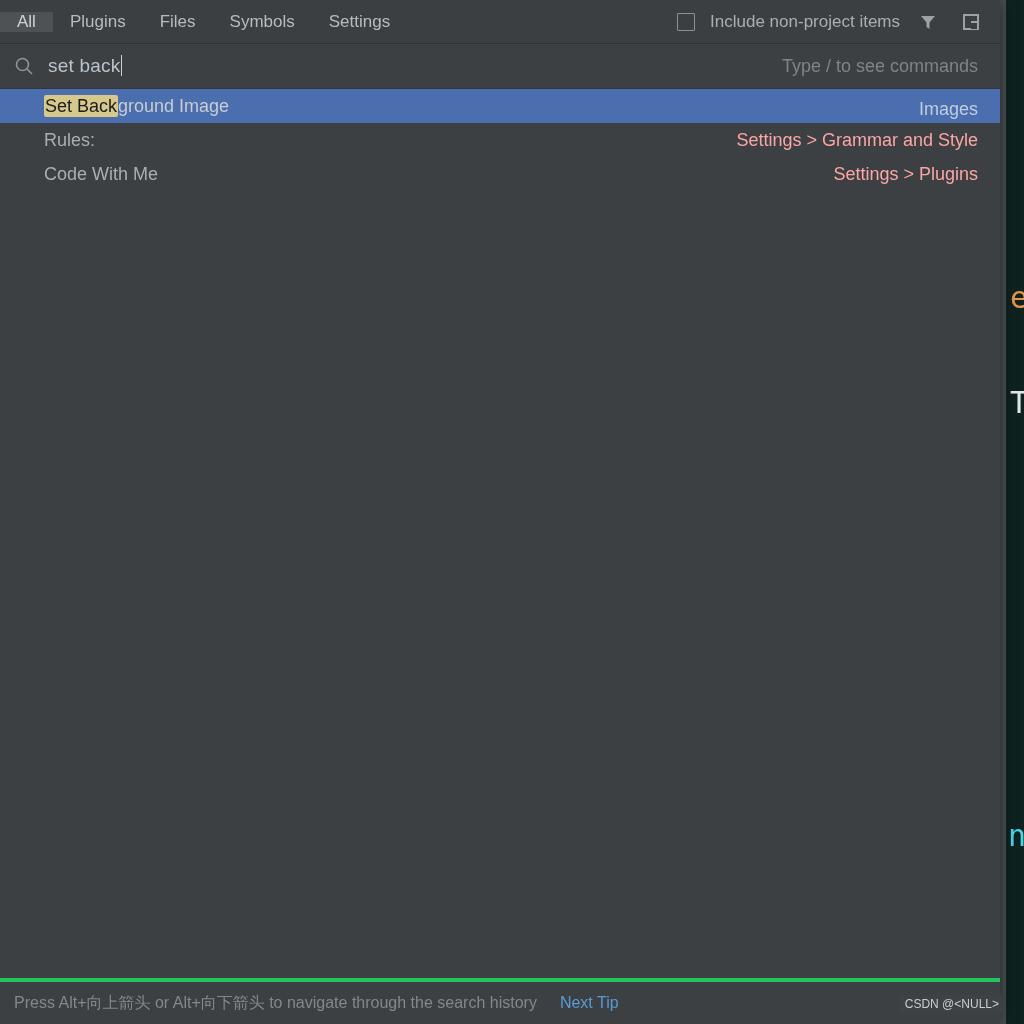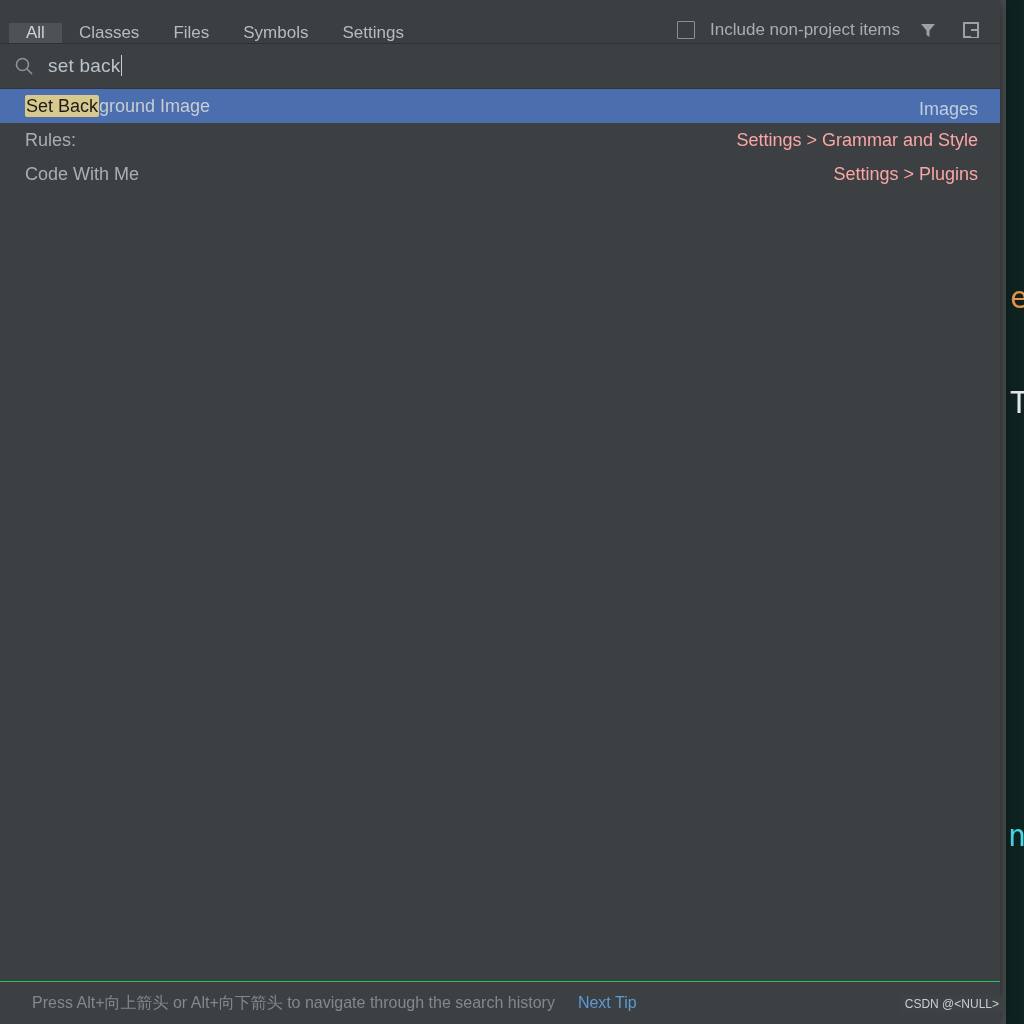--- a/index.html
+++ b/index.html
@@ -69,24 +69,23 @@
     display: flex;
     flex-direction: column;
     box-shadow: 0 0 14px rgba(0,0,0,0.55);
   }
 
   
   #tab-bar {
     height: 43px;
     background: #3c3f41;
     display: flex;
-    align-items: flex-end;
+    align-items: center;
     border-bottom: 1px solid #2f3234;
     flex: 0 0 auto;
-    padding-left: 9px;
   }
   .tab {
     display: flex;
     align-items: center;
     padding: 0 17px;
     font-size: 17px;
     color: #b6bbbe;
     cursor: default;
     user-select: none;
   }
@@ -160,21 +159,21 @@
   }
 
   
   #results-list {
     flex: 0 0 auto;
   }
   .result-row {
     height: 34px;
     display: flex;
     align-items: center;
-    padding: 0 0 0 25px;
+    padding: 0 0 0 44px;
     font-size: 18px;
     color: #a9aeb1;
     cursor: default;
     user-select: none;
   }
   .result-row.selected {
     background: #4b6eaf;
   }
   .result-title { white-space: pre; }
   .result-row.selected .result-title { color: #c8cdd1; }
@@ -192,24 +191,24 @@
     white-space: nowrap;
   }
   .result-row.selected .result-location { color: #c2ccdd; margin-top: 6px; }
 
   #list-filler { flex: 1 1 auto; background: #3c4043; }
 
   
   #tip-bar {
     height: 42px;
     background: #3c4043;
-    border-top: 1px solid #22c55e;
-    display: flex;
-    align-items: center;
-    padding-left: 32px;
+    border-top: 4px solid #22c55e;
+    display: flex;
+    align-items: center;
+    padding-left: 14px;
     flex: 0 0 auto;
   }
   #tip-text {
     font-size: 16px;
     color: #82888b;
     white-space: pre;
   }
   #next-tip {
     font-size: 16px;
     color: #5b9bd5;
@@ -254,21 +253,21 @@
   <div class="glyph" id="glyph-e">e</div>
   <div class="glyph" id="glyph-T">T</div>
   <div class="glyph" id="glyph-n">n</div>
   <div class="scroll-strip"></div>
 </div>
 
 <div id="search-popup">
 
   <div id="tab-bar">
     <div class="tab active">All</div>
-    <div class="tab">Classes</div>
+    <div class="tab">Plugins</div>
     <div class="tab">Files</div>
     <div class="tab">Symbols</div>
     <div class="tab">Settings</div>
 
     <div id="tab-spacer"></div>
 
     <div id="nonproject-wrap">
       <div class="checkbox"></div>
       <div id="nonproject-label">Include non-project items</div>
       <div class="hdr-icon">
@@ -288,20 +287,21 @@
 
   <div id="search-row">
     <div id="search-icon-box">
       <svg width="20" height="20" viewBox="0 0 20 20">
         <circle cx="8.5" cy="8.5" r="6" fill="none" stroke="#8e9497" stroke-width="1.6"></circle>
         <line x1="13" y1="13" x2="18" y2="18" stroke="#8e9497" stroke-width="1.6"></line>
       </svg>
     </div>
     <div><span id="search-text">set back</span><span id="caret"></span></div>
     <div id="search-spacer"></div>
+    <div id="commands-hint">Type / to see commands</div>
   </div>
 
   <div id="results-list">
 
     <div class="result-row selected">
       <div class="result-title"><span class="match">Set Back</span><span>ground Image</span></div>
       <div class="row-spacer"></div>
       <div class="result-location">Images</div>
     </div>
 

